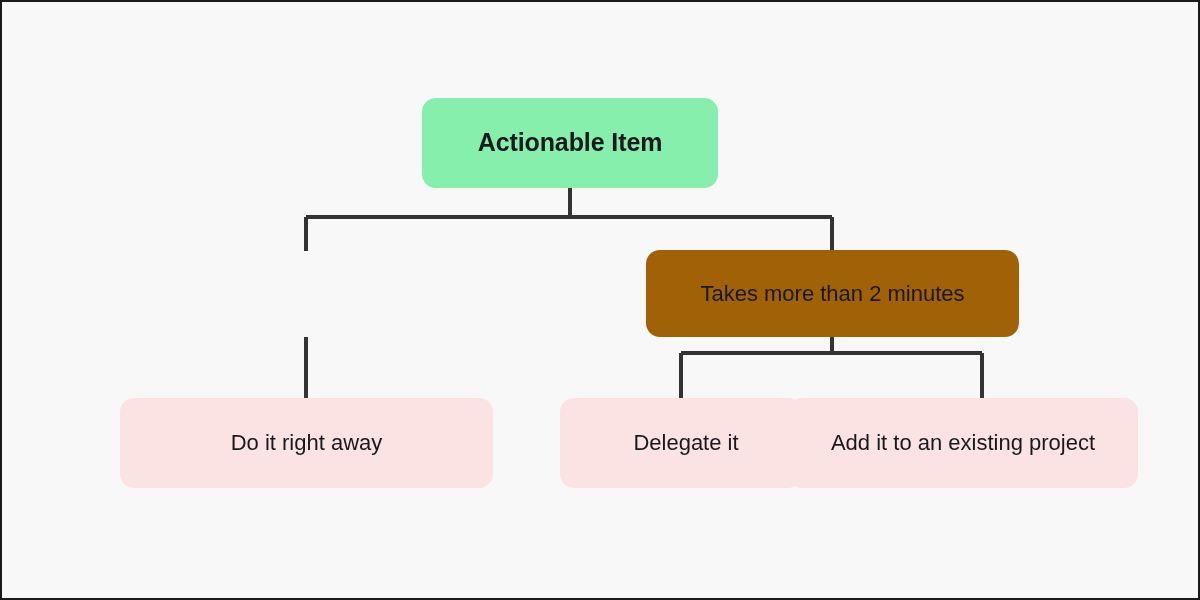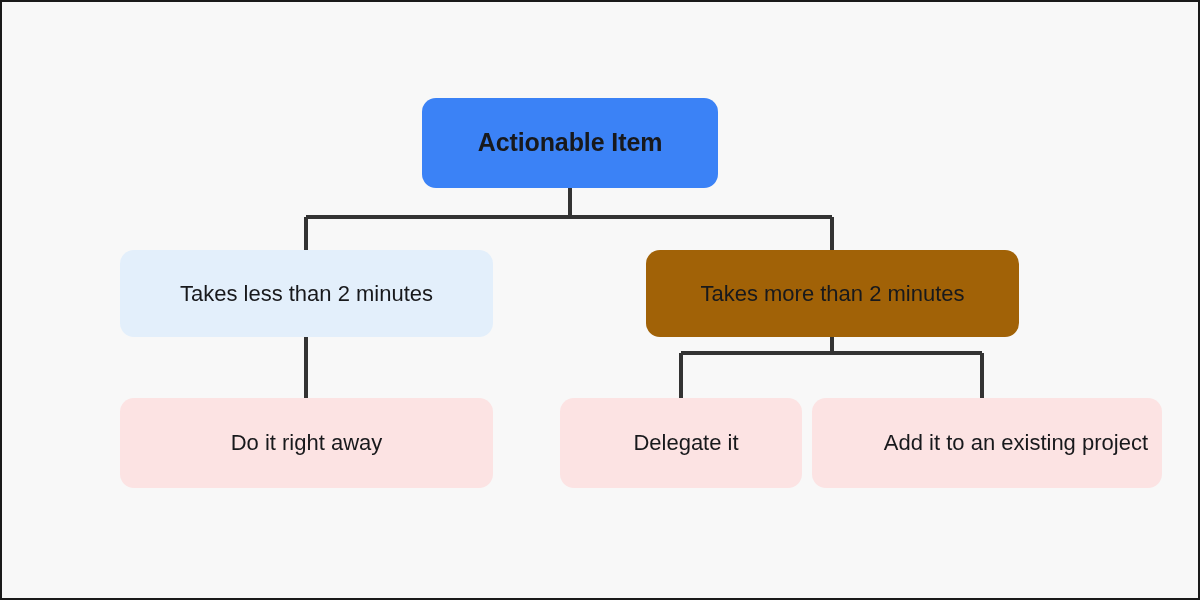--- a/index.html
+++ b/index.html
@@ -76,37 +76,34 @@
 
       <path d="M 830 335 L 830 351"></path>
 
       <path d="M 679 351 L 980 351"></path>
 
       <path d="M 679 351 L 679 397"></path>
       <path d="M 980 351 L 980 397"></path>
     </g>
   </svg>
 
-  <div class="node root" style="left:420px; top:96px; width:296px; height:90px; background:#3b82f6;">
+  <div class="node root" style="left:420px; top:96px; width:296px; height:90px; background:#86efac;">
     <span class="node-label">Actionable Item</span>
   </div>
 
-  <div class="node condition" style="left:118px; top:248px; width:373px; height:87px; background:#e3effb;">
-    <span class="node-label">Takes less than 2 minutes</span>
-  </div>
 
   <div class="node condition" style="left:644px; top:248px; width:373px; height:87px; background:#a16207;">
     <span class="node-label">Takes more than 2 minutes</span>
   </div>
 
   <div class="node action" style="left:118px; top:396px; width:373px; height:90px; background:#fce3e3;">
     <span class="node-label">Do it right away</span>
   </div>
 
   <div class="node action" style="left:558px; top:396px; width:242px; height:90px; background:#fce3e3;padding-left:24px;">
     <span class="node-label">Delegate it</span>
   </div>
 
-  <div class="node action" style="left:810px; top:396px; width:350px; height:90px; background:#fce3e3;justify-content:flex-end;">
+  <div class="node action" style="left:786px; top:396px; width:350px; height:90px; background:#fce3e3;">
     <span class="node-label">Add it to an existing project</span>
   </div>
 
 </div>
 
 </body></html>

